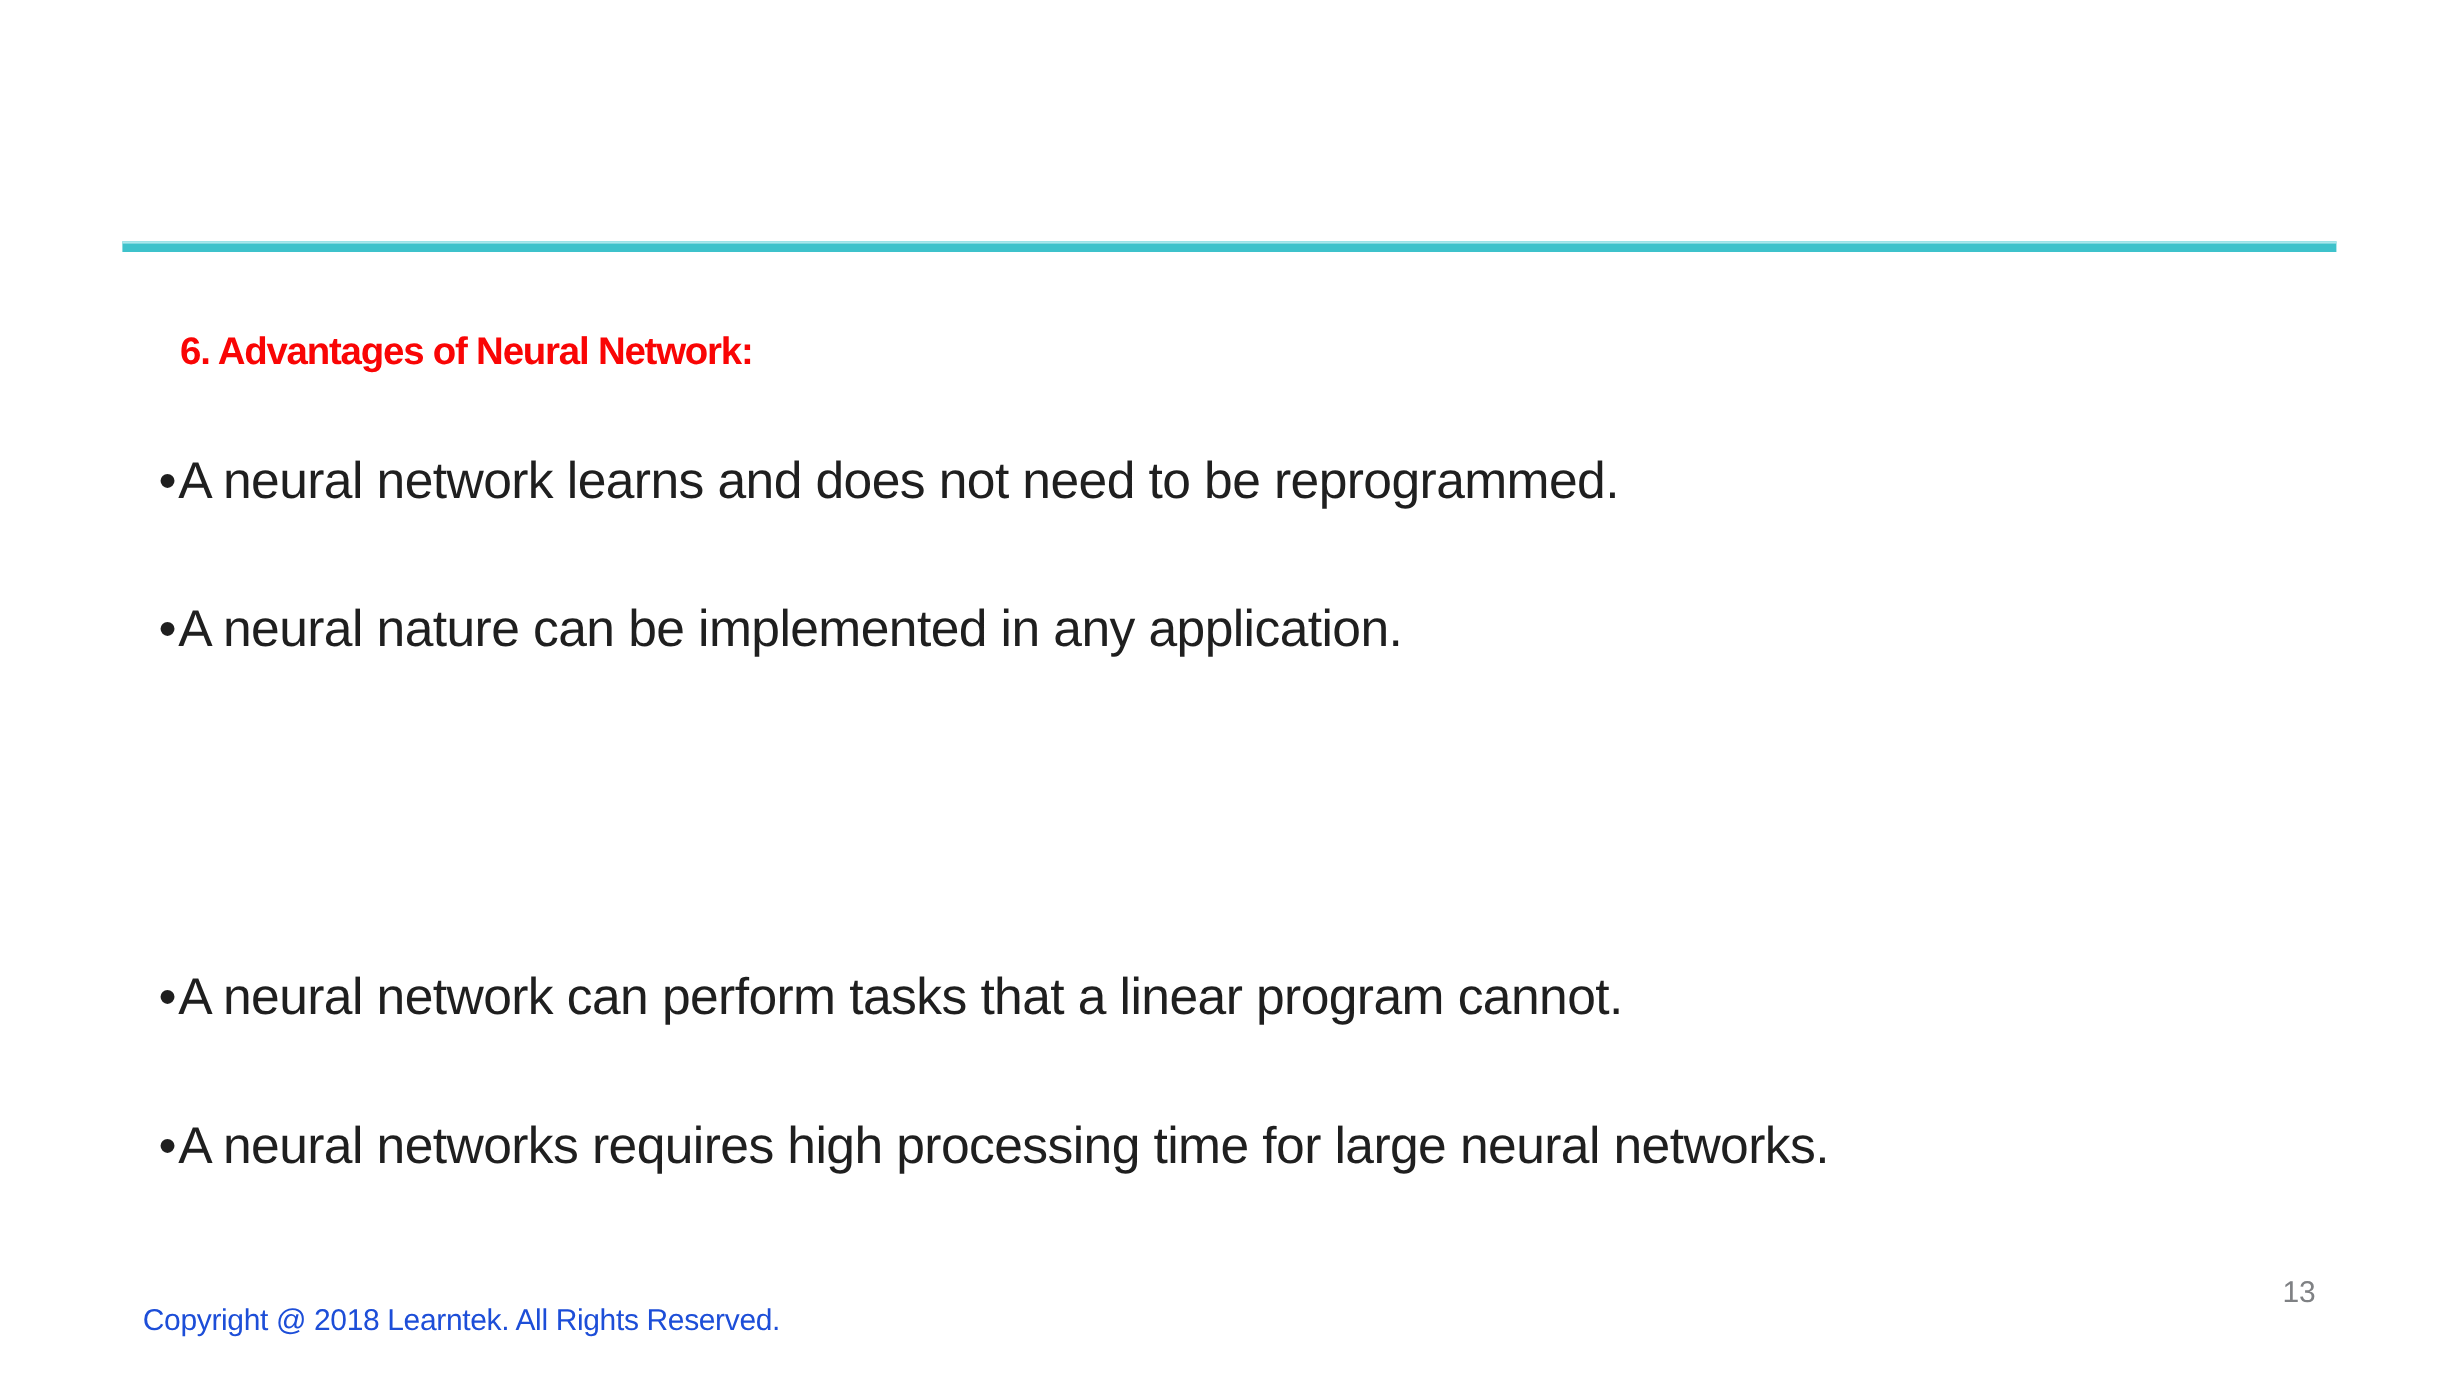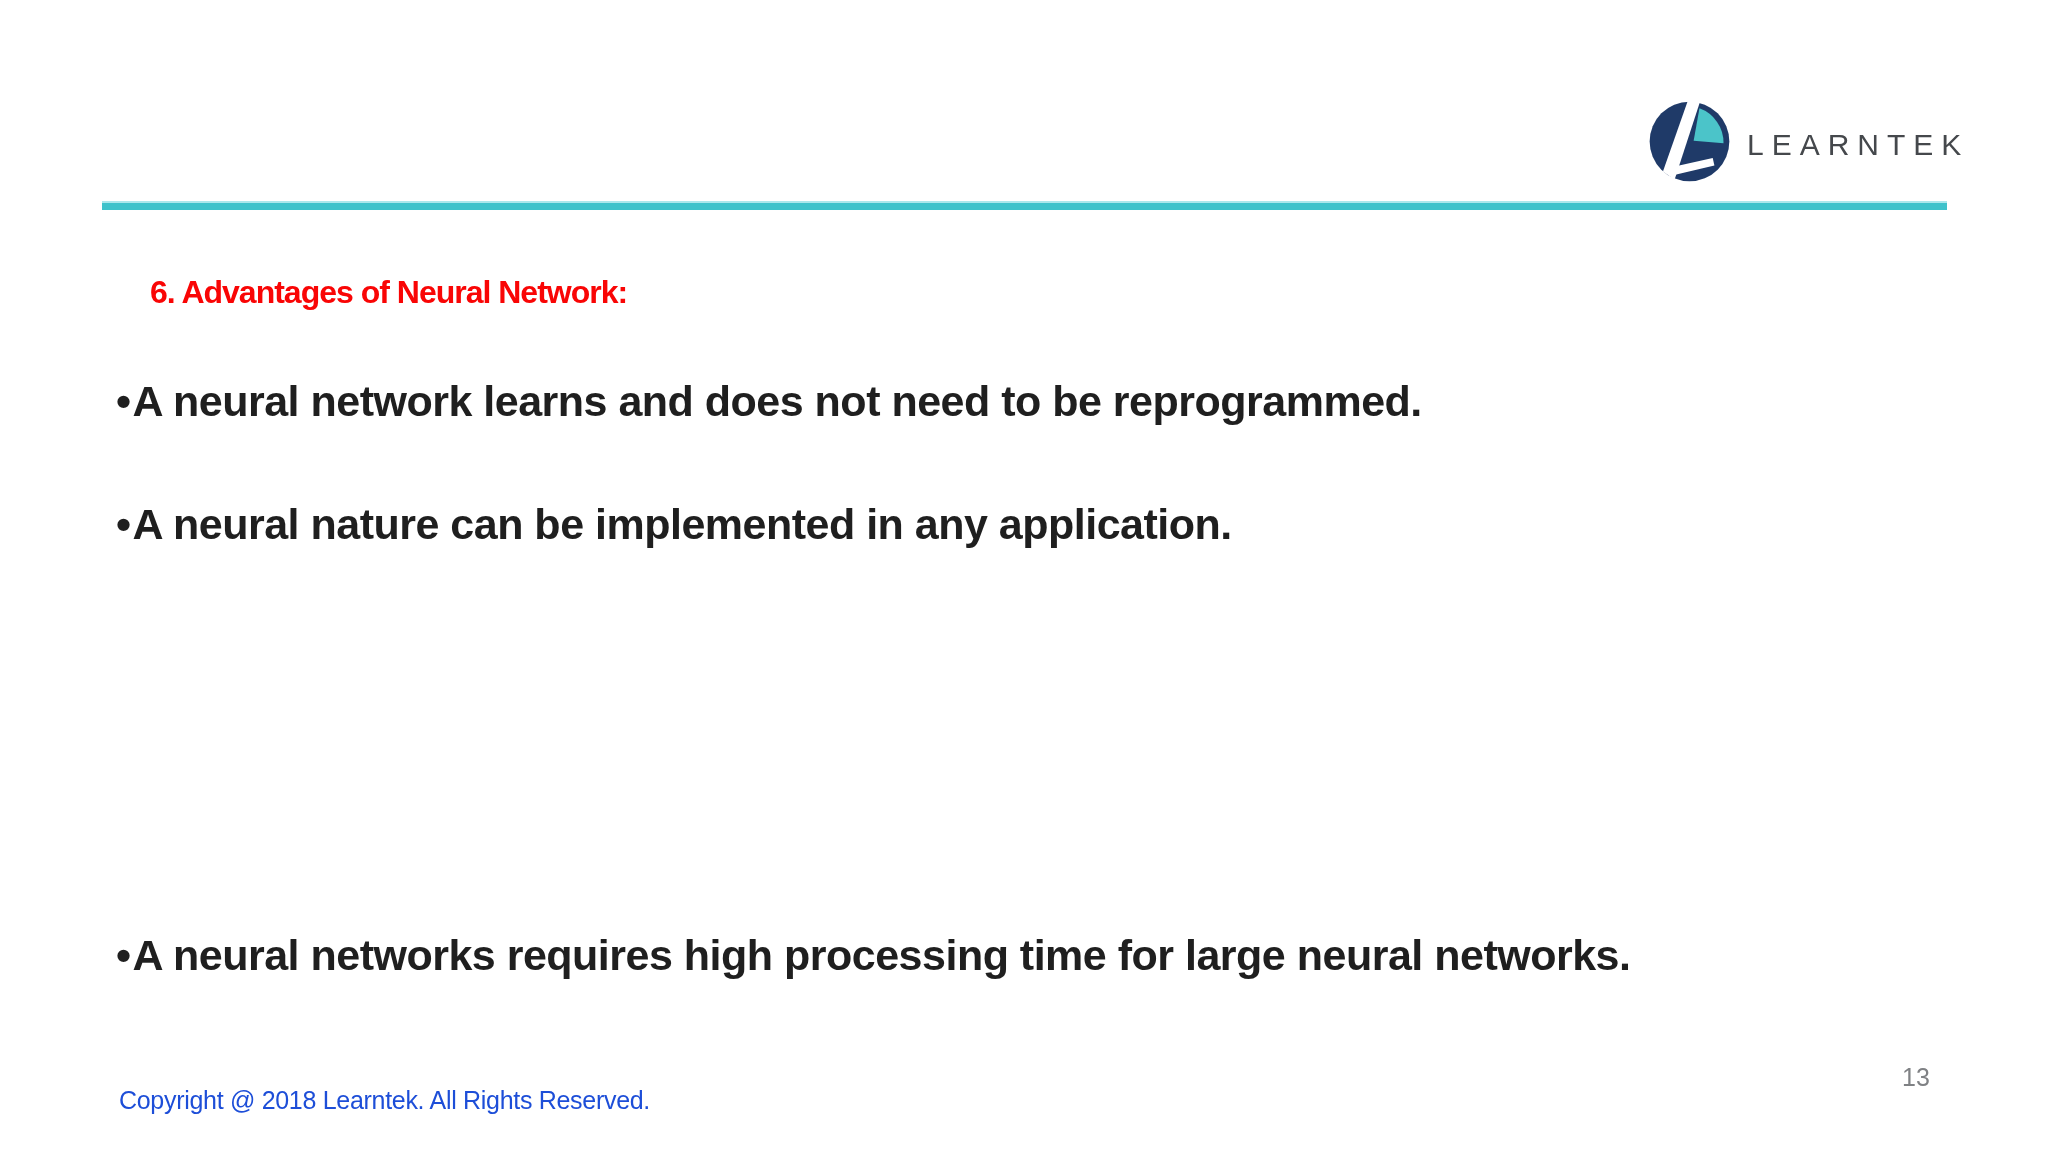--- a/index.html
+++ b/index.html
@@ -59,26 +59,26 @@
     font-size: 32px;
     line-height: 60px;
     font-weight: 700;
     letter-spacing: -1px;
     color: #F90505;
   }
 
   
   .bullet {
     position: absolute;
-    left: 116px;
+    left: 132px;
     margin: 0;
     max-width: 1800px;
     font-size: 43px;
     line-height: 62px;
-    font-weight: 700;
+    font-weight: 400;
     letter-spacing: -0.5px;
     color: #1F1F1F;
     white-space: pre-line;
   }
   .bullet .marker { padding-right: 2px; }
   .b1 { top: 370px; }
   .b2 { top: 493px; }
   .b3 { top: 616px; }
   .b4 { top: 800px; }
   .b5 { top: 924px; }
@@ -100,38 +100,30 @@
     margin: 0;
     font-size: 25px;
     color: #7F8184;
   }
 </style>
 </head>
 <body>
 
 <div class="slide">
 
-  <div class="logo">
-    <svg class="logo-mark" viewBox="0 0 100 100" xmlns="http://www.w3.org/2000/svg" aria-hidden="true">
-      <circle cx="50" cy="50" r="48" fill="#1F3A68"></circle>
-      <polygon points="49,-2 64,-2 32,96 18,86" fill="#ffffff"></polygon>
-      <polygon points="24,82 78,70 80,79 29,91" fill="#ffffff"></polygon>
-      <path d="M55,49 L62,10 A44 44 0 0 1 91,52 Z" fill="#4BC4C9"></path>
-    </svg>
-    <div class="wordmark">LEARNTEK</div>
-  </div>
 
   <div class="header-rule"></div>
 
   <h1 class="heading">6. Advantages of Neural Network:</h1>
 
   <p class="bullet b1"><span class="marker">•</span><span>A neural network learns and does not need to be reprogrammed.</span></p>
 
   <p class="bullet b2"><span class="marker">•</span><span>A neural nature can be implemented in any application.</span></p>
 
 
+  <p class="bullet b4"><span class="marker">•</span><span>A neural network can perform tasks that a linear program cannot.</span></p>
 
   <p class="bullet b5"><span class="marker">•</span><span>A neural networks requires high processing time for large neural networks.</span></p>
 
   <p class="copyright">Copyright @ 2018 Learntek. All Rights Reserved.</p>
   <p class="page-number">13</p>
 
 </div>
 
 </body></html>

